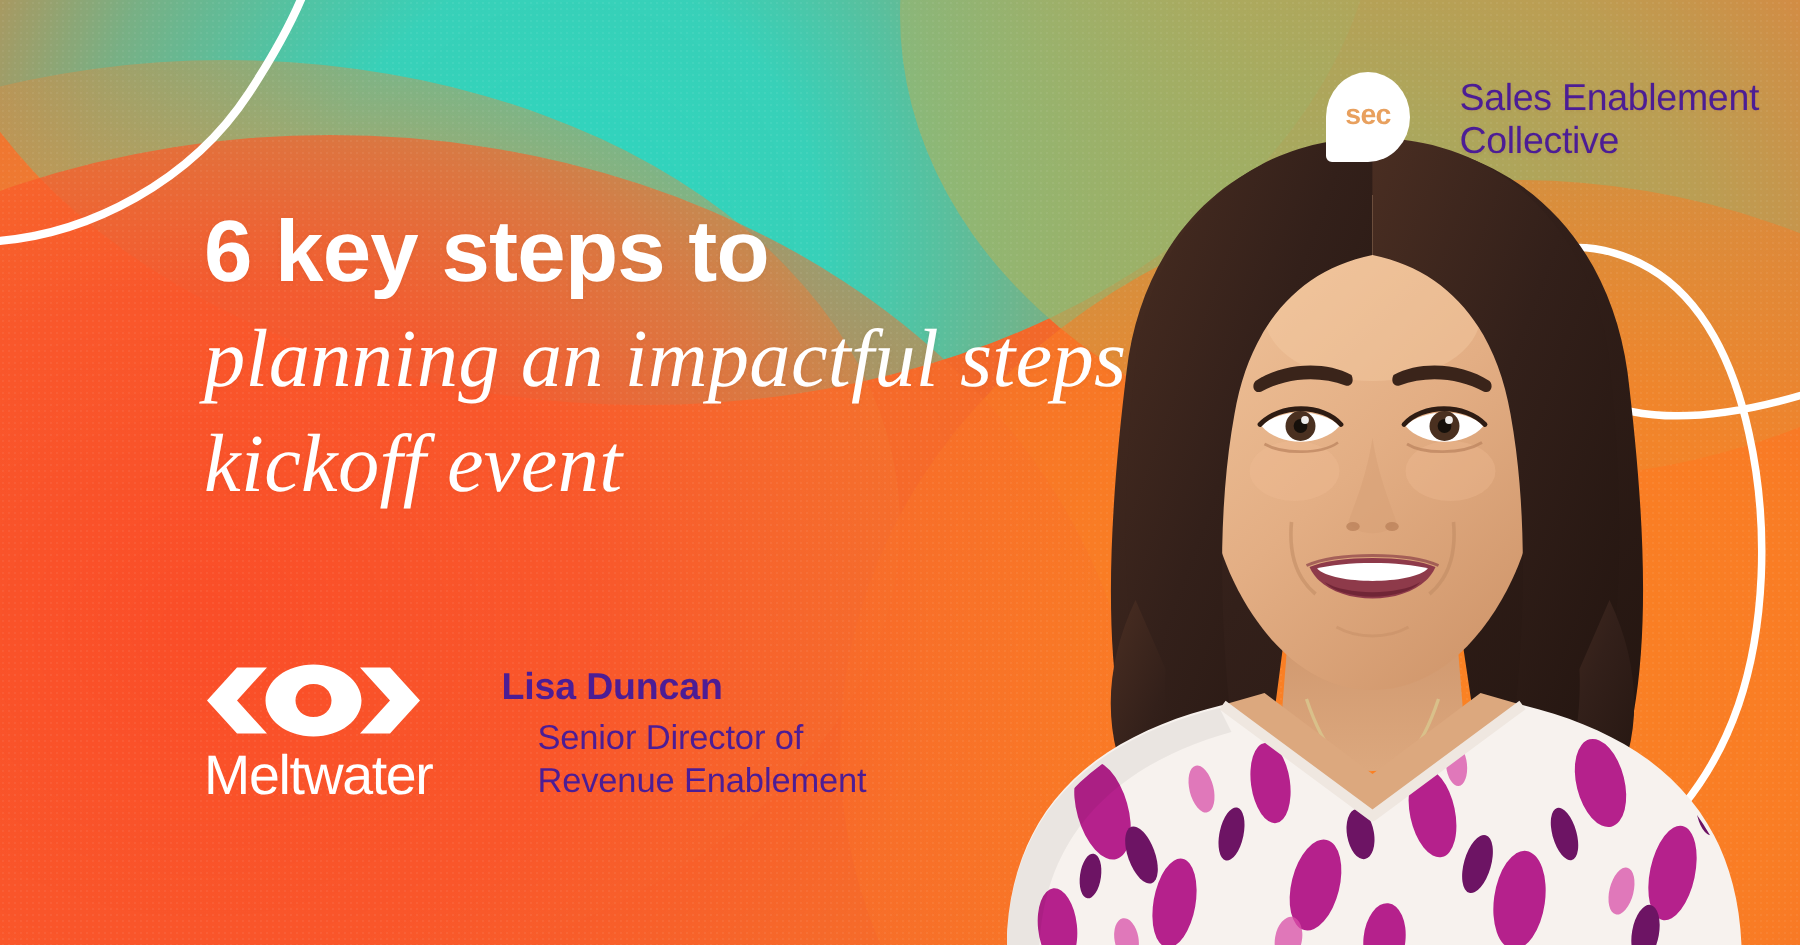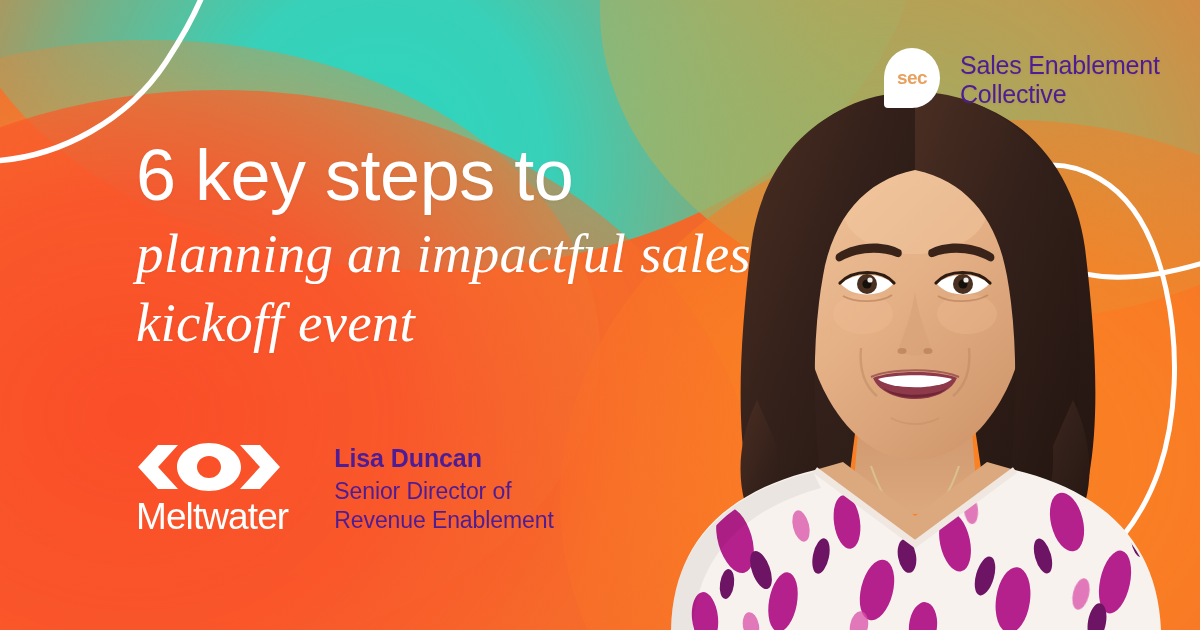--- a/index.html
+++ b/index.html
@@ -99,21 +99,21 @@
     position:absolute;
     left:615px; bottom:0;
     width:600px; height:560px;
   }
   .portrait svg { display:block; width:100%; height:100%; }
 
   
   .sec-brand {
     position:absolute;
     left:884px; top:48px;
-    display:flex; align-items:flex-start; gap:20px;
+    display:flex; align-items:flex-start; gap:33px;
   }
   .sec-mark {
     width:56px; height:60px;
     position:relative; flex:0 0 auto;
   }
   .sec-mark .bubble {
     position:absolute; inset:0;
     background:#ffffff;
     border-radius:50% 50% 50% 4px;
   }
@@ -139,23 +139,23 @@
   }
 
   
   .headline {
     position:absolute;
     left:136px; top:138px;
     width:640px;
     color:#ffffff;
   }
   .headline .l1 {
-    font-size:72px;
+    font-size:58px;
     line-height:1.04;
-    font-weight:400;
+    font-weight:700;
     letter-spacing:-0.5px;
     font-family:"Liberation Sans", sans-serif;
     text-shadow:0 1px 3px rgba(150,80,25,0.10);
   }
   .headline .l2 {
     margin-top:6px;
     font-family:"Liberation Serif", serif;
     font-style:italic;
     font-size:55px;
     line-height:1.26;
@@ -187,20 +187,21 @@
     letter-spacing:-0.1px;
     line-height:1.2;
     margin-bottom:4px;
   }
   .sp-role {
     font-size:23px;
     font-weight:400;
     line-height:1.28;
     letter-spacing:-0.1px;
     white-space:pre-line;
+    margin-left:24px;
   }
 </style>
 </head>
 <body>
 
 <div id="canvas">
 
   <div class="bg-base"></div>
   <div class="bg-blob blob-teal"></div>
   <div class="bg-blob blob-olive"></div>
@@ -385,21 +386,21 @@
       <div class="bubble"></div>
       <div class="sec-txt">sec</div>
     </div>
     <div class="sec-name">Sales Enablement
 Collective</div>
   </div>
 
   <div class="headline">
     <div class="l1">6 key steps to</div>
     <div class="l2">planning an impactful
-sales kickoff event</div>
+steps kickoff event</div>
   </div>
 
   <div class="speaker">
 
     <div class="mw-logo">
       <svg class="mw-eye" width="146" height="52" viewBox="0 0 146 52" xmlns="http://www.w3.org/2000/svg">
         <path d="M 42 4 L 22 4 L 2 26 L 22 48 L 42 48 L 22 26 Z" fill="#ffffff"></path>
         <path d="M 104 4 L 124 4 L 144 26 L 124 48 L 104 48 L 124 26 Z" fill="#ffffff"></path>
         <path d="M 73 2 C 91 2 105 13 105 26 C 105 39 91 50 73 50
                  C 55 50 41 39 41 26 C 41 13 55 2 73 2 Z

